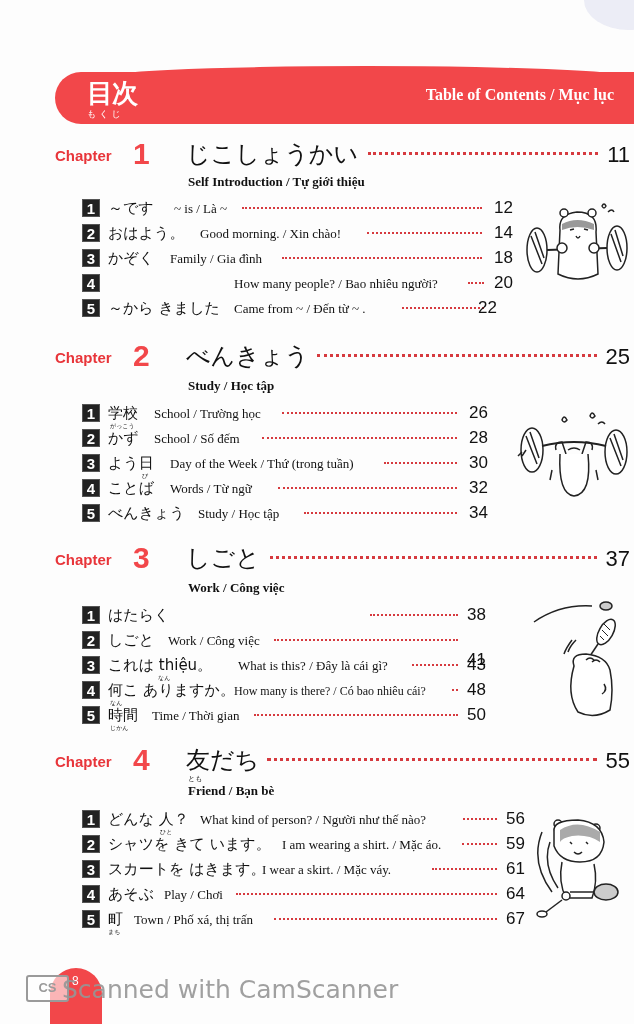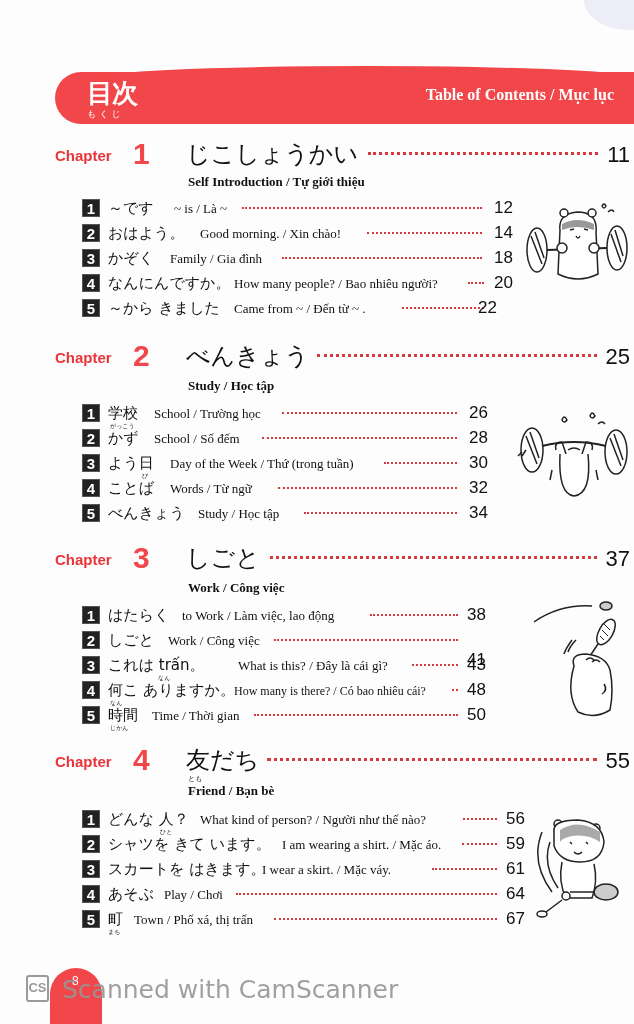--- a/index.html
+++ b/index.html
@@ -28,21 +28,21 @@
   .l-jp { position: absolute; left: 26px; top: 0; font-family: "DejaVu Sans", sans-serif; font-size: 15px; line-height: 22px; color: #111; white-space: nowrap; }
   .l-en { position: absolute; top: 3px; font-family: "Liberation Serif", serif; font-size: 13px; line-height: 18px; color: #111; white-space: nowrap; }
   .l-dots { position: absolute; top: 10px; height: 3px; border-top: 2px dotted #d63a3f; }
   .l-page { position: absolute; top: 1px; font-family: "Liberation Sans", sans-serif; font-size: 17px; line-height: 20px; color: #111; }
   .l-ruby { position: absolute; font-family: "DejaVu Sans", sans-serif; font-size: 6px; color: #111; }
 
   .mascot { position: absolute; }
 
   .footer-tab { position: absolute; left: 50px; top: 968px; width: 52px; height: 70px; background: #f2474a; border-radius: 26px 26px 0 0; }
   .footer-page { position: absolute; left: 72px; top: 974px; color: #fff; font-family: "Liberation Sans", sans-serif; font-size: 12px; }
-  .cs-badge { position: absolute; left: 26px; top: 975px; width: 23px; height: 27px; border: 2px solid #9a9a9a; border-radius: 3px; background: rgba(255,255,255,.6); color: #9a9a9a; font-family: "Liberation Sans", sans-serif; font-weight: bold; font-size: 13px; line-height: 22px; text-align: center; }
+  .cs-badge { position: absolute; left: 26px; top: 975px; width: 43px; height: 27px; border: 2px solid #9a9a9a; border-radius: 3px; background: rgba(255,255,255,.6); color: #9a9a9a; font-family: "Liberation Sans", sans-serif; font-weight: bold; font-size: 13px; line-height: 22px; text-align: center; }
   .cs-text { position: absolute; left: 62px; top: 975px; color: rgba(150,150,150,.9); font-family: "DejaVu Sans", sans-serif; font-size: 25px; white-space: nowrap; }
 </style>
 </head>
 <body>
 
 <div class="page-shade"></div>
 
 <div class="banner">
   <div class="banner-kanji">目次</div>
   <div class="banner-ruby">もくじ</div>
@@ -75,21 +75,20 @@
 </div>
 <div class="lesson" style="top:247px; width:436px;">
   <span class="l-num">3</span>
   <span class="l-jp">かぞく</span>
   <span class="l-en" style="left:88px;">Family / Gia đình</span>
   <span class="l-dots" style="left:200px; width:200px;"></span>
   <span class="l-page" style="left:412px;text-align:center;">18</span>
 </div>
 <div class="lesson" style="top:272px; width:436px;">
   <span class="l-num">4</span>
-  <span class="l-jp">なんにんですか。</span>
   <span class="l-en" style="left:152px;">How many people? / Bao nhiêu người?</span>
   <span class="l-dots" style="left:386px; width:16px;"></span>
   <span class="l-page" style="left:412px;">20</span>
 </div>
 <div class="lesson" style="top:297px; width:436px;">
   <span class="l-num">5</span>
   <span class="l-jp">～から きました</span>
   <span class="l-en" style="left:152px;">Came from ~ / Đến từ ~ .</span>
   <span class="l-dots" style="left:320px; width:82px;"></span>
   <span class="l-page" style="left:396px;">22</span>
@@ -149,34 +148,33 @@
     <span class="ch-num">3</span>
     <span class="ch-jp">しごと</span>
     <span class="ch-dots" style="left:215px; width:327px;"></span>
     <span class="ch-page">37</span>
   </div>
   <div class="ch-sub" style="top:38px;">Work / Công việc</div>
 </div>
 <div class="lesson" style="top:604px; width:410px;">
   <span class="l-num">1</span>
   <span class="l-jp">はたらく</span>
-  <span class="l-en" style="left:100px;">to Work / Làm việc, lao động</span>
   <span class="l-dots" style="left:288px; width:88px;"></span>
   <span class="l-page" style="left:385px;">38</span>
 </div>
 <div class="lesson" style="top:629px; width:410px;">
   <span class="l-num">2</span>
   <span class="l-jp">しごと</span>
   <span class="l-en" style="left:86px;">Work / Công việc</span>
   <span class="l-dots" style="left:192px; width:184px;"></span>
   <span class="l-page" style="left:385px;margin-top:20px;">41</span>
 </div>
 <div class="lesson" style="top:654px; width:410px;">
   <span class="l-num">3</span>
-  <span class="l-jp">これは trấn。</span>
+  <span class="l-jp">これは thiệu。</span>
   <span class="l-ruby" style="left:76px; top:20px;">なん</span>
   <span class="l-en" style="left:156px;">What is this? / Đây là cái gì?</span>
   <span class="l-dots" style="left:330px; width:46px;"></span>
   <span class="l-page" style="left:385px;">43</span>
 </div>
 <div class="lesson" style="top:679px; width:410px;">
   <span class="l-num">4</span>
   <span class="l-jp">何こ ありますか。</span>
   <span class="l-ruby" style="left:28px; top:20px;">なん</span>
   <span class="l-en" style="left:152px; font-size:12px;">How many is there? / Có bao nhiêu cái?</span>

